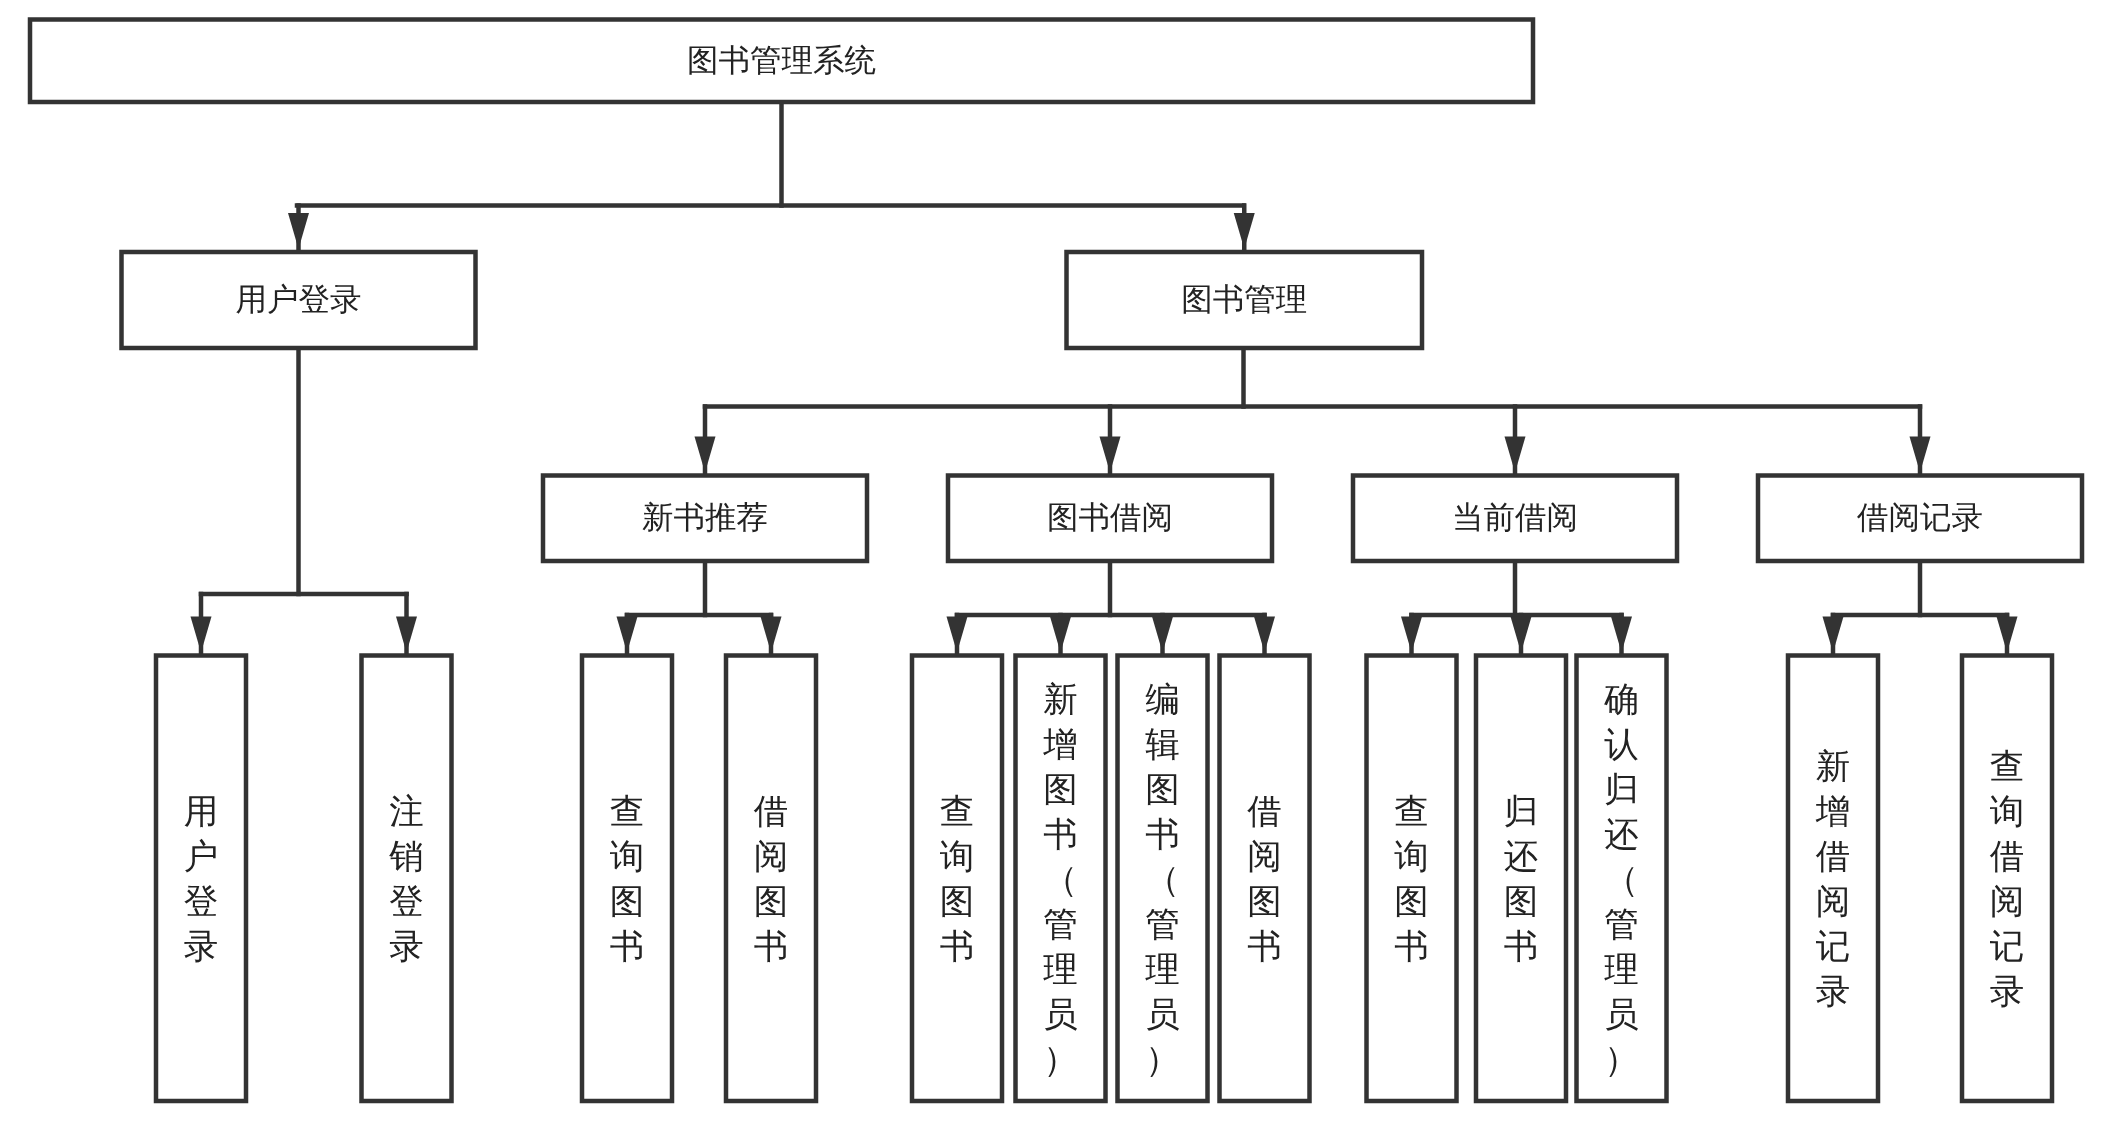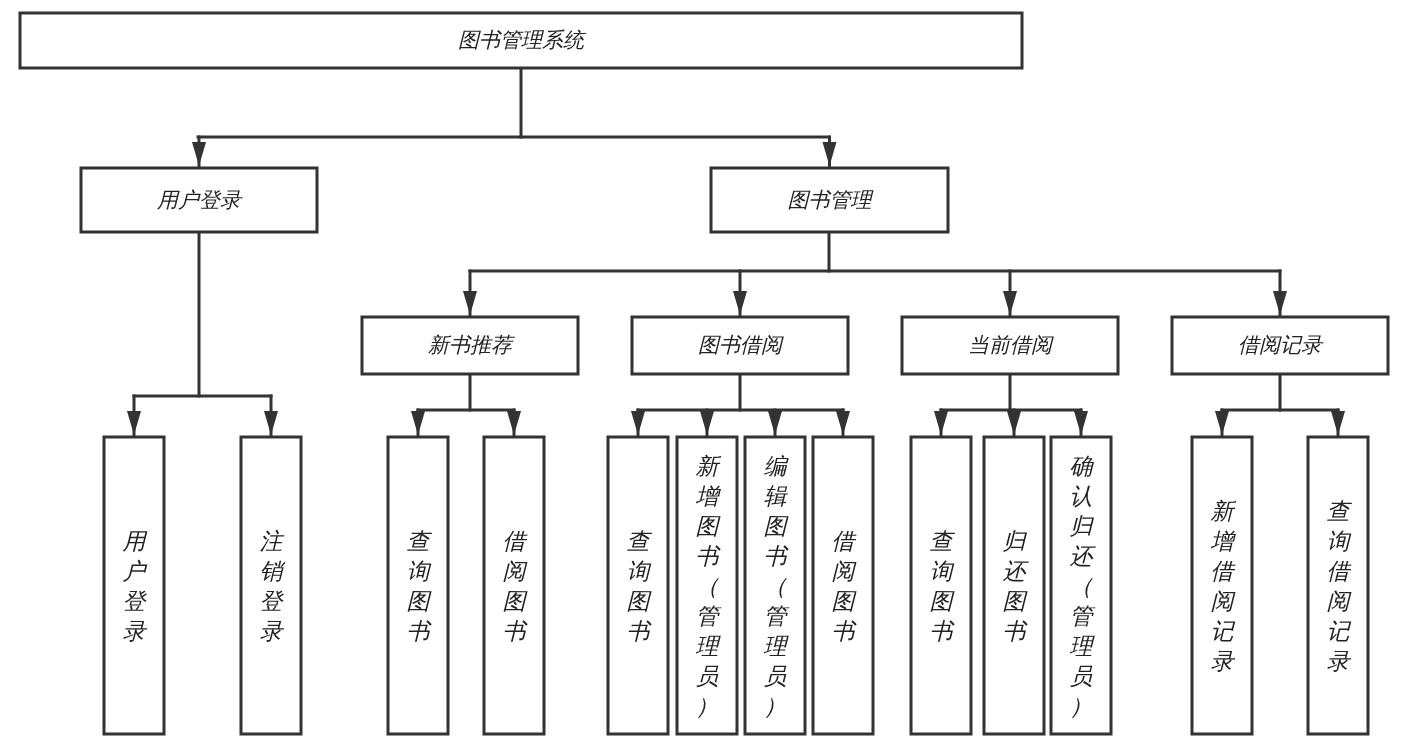--- a/index.html
+++ b/index.html
@@ -11,21 +11,20 @@
     width: 1405px;
     height: 747px;
     font-family: "Liberation Sans", "DejaVu Sans", sans-serif;
     overflow: hidden;
   }
   #diagram-root {
     position: relative;
     width: 1405px;
     height: 617px;
     background: #ffffff;
-    font-style: italic;
   }
   svg.flow {
     position: absolute;
     left: 0;
     top: 0;
     width: 1405px;
     height: 747px;
     display: block;
   }
   .box-rect {

